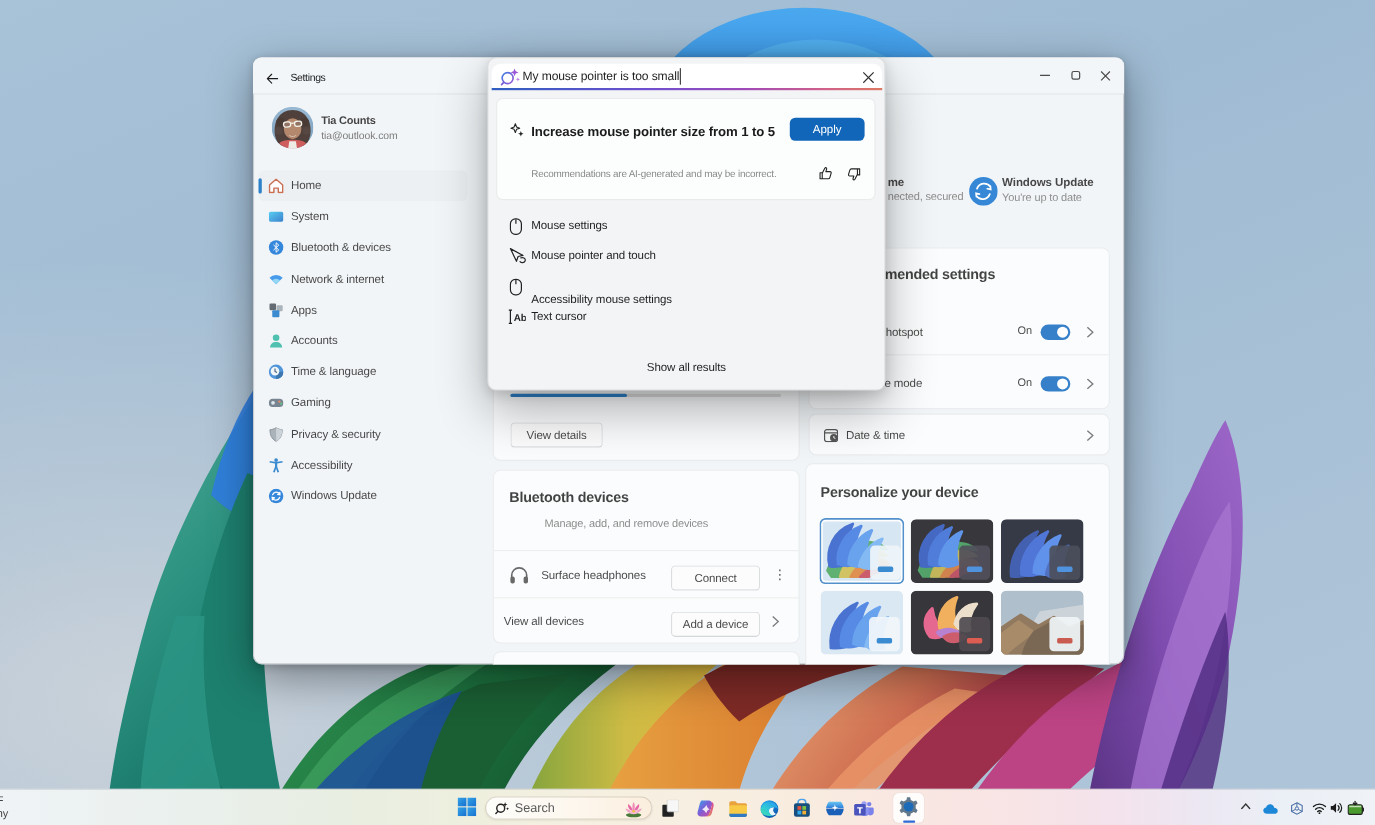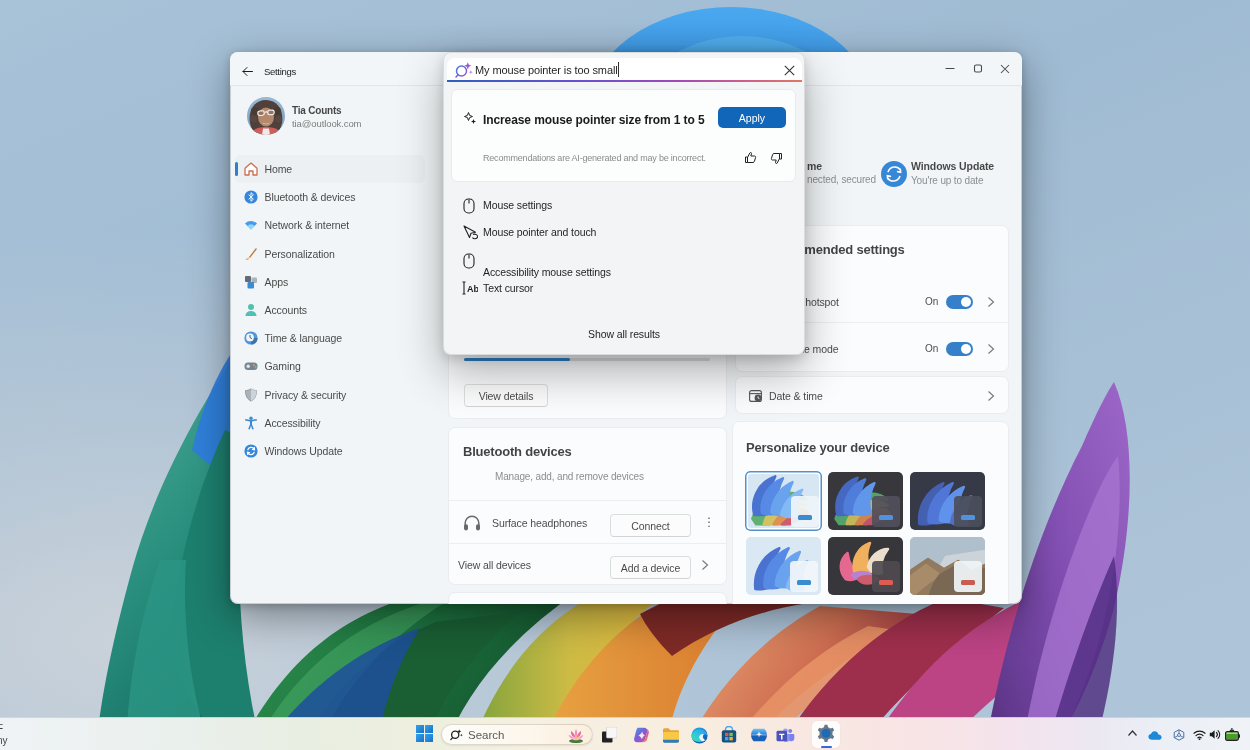--- a/index.html
+++ b/index.html
@@ -191,31 +191,36 @@
           <path d="M 15.5,25.5 C 17.5,27.3 20.5,27.3 22.5,25.5 C 22,27.8 16,27.8 15.5,25.5 Z" fill="#f8f5f0"></path>
         </svg>
       </div>
       <div class="uname">Tia Counts</div>
       <div class="umail">tia@outlook.com</div>
       <div class="nav" id="nav">
         <div class="nav-item sel"><svg class="ic" viewBox="0 0 14 14">
               <path d="M 7,1 L 13,6.2 L 13,13 L 9,13 L 9,9 L 5,9 L 5,13 L 1,13 L 1,6.2 Z" fill="#fff" stroke="#c2502e" stroke-width="1.3" stroke-linejoin="round"></path>
             </svg>Home</div>
         <div class="nav-item"><svg class="ic" viewBox="0 0 14 14">
+              <defs>
+                <linearGradient id="sysg" x1="0" y1="0" x2="1" y2="1">
+                  <stop offset="0" stop-color="#36c3f2"></stop>
+                  <stop offset="1" stop-color="#1268c2"></stop>
+                </linearGradient>
+              </defs>
+              <rect x="0.5" y="2.5" width="13" height="9" rx="1.4" fill="url(#sysg)"></rect>
+            </svg>System</div>
+        <div class="nav-item"><svg class="ic" viewBox="0 0 14 14">
               <circle cx="7" cy="7" r="6.6" fill="#0a6ed6"></circle>
               <path d="M 4.6,4.6 L 9.4,9.2 L 7,11.3 L 7,2.7 L 9.4,4.8 L 4.6,9.4" stroke="#fff" stroke-width="0.9" fill="none" stroke-linejoin="round"></path>
             </svg>Bluetooth &amp; devices</div>
         <div class="nav-item"><svg class="ic" viewBox="0 0 14 14">
               <path d="M 7,11.5 L 1,5.5 A 8.5,8.5 0 0 1 13,5.5 Z" fill="#2186e8"></path>
               <path d="M 7,11.5 L 3.4,7.9 A 5,5 0 0 1 10.6,7.9 Z" fill="#7dd0f5"></path>
             </svg>Network &amp; internet</div>
-        <div class="nav-item"><svg class="ic" viewBox="0 0 14 14">
-              <path d="M 1.5,12.5 C 3,11 4.5,10.5 5.5,10.8 L 4,13 C 3,13.2 2,13 1.5,12.5 Z" fill="#e89f4e"></path>
-              <path d="M 5,10 L 11.5,1.5 C 12.3,0.8 13.3,1.8 12.6,2.6 L 6,11 Z" fill="#b5651d"></path>
-            </svg>Personalization</div>
         <div class="nav-item"><svg class="ic" viewBox="0 0 14 14">
               <rect x="1" y="1" width="6" height="6" rx="1" fill="#454c55"></rect>
               <rect x="7.5" y="2.5" width="5.5" height="5.5" rx="1" fill="#9aa4ae"></rect>
               <rect x="3.5" y="7" width="6.5" height="6.5" rx="1" fill="#1273c8"></rect>
             </svg>Apps</div>
         <div class="nav-item"><svg class="ic" viewBox="0 0 14 14">
               <circle cx="7" cy="4" r="3" fill="#2bb5a0"></circle>
               <path d="M 1.5,13 C 1.5,9.8 4,8 7,8 C 10,8 12.5,9.8 12.5,13 Z" fill="#2bb5a0"></path>
             </svg>Accounts</div>
         <div class="nav-item"><svg class="ic" viewBox="0 0 14 14">

